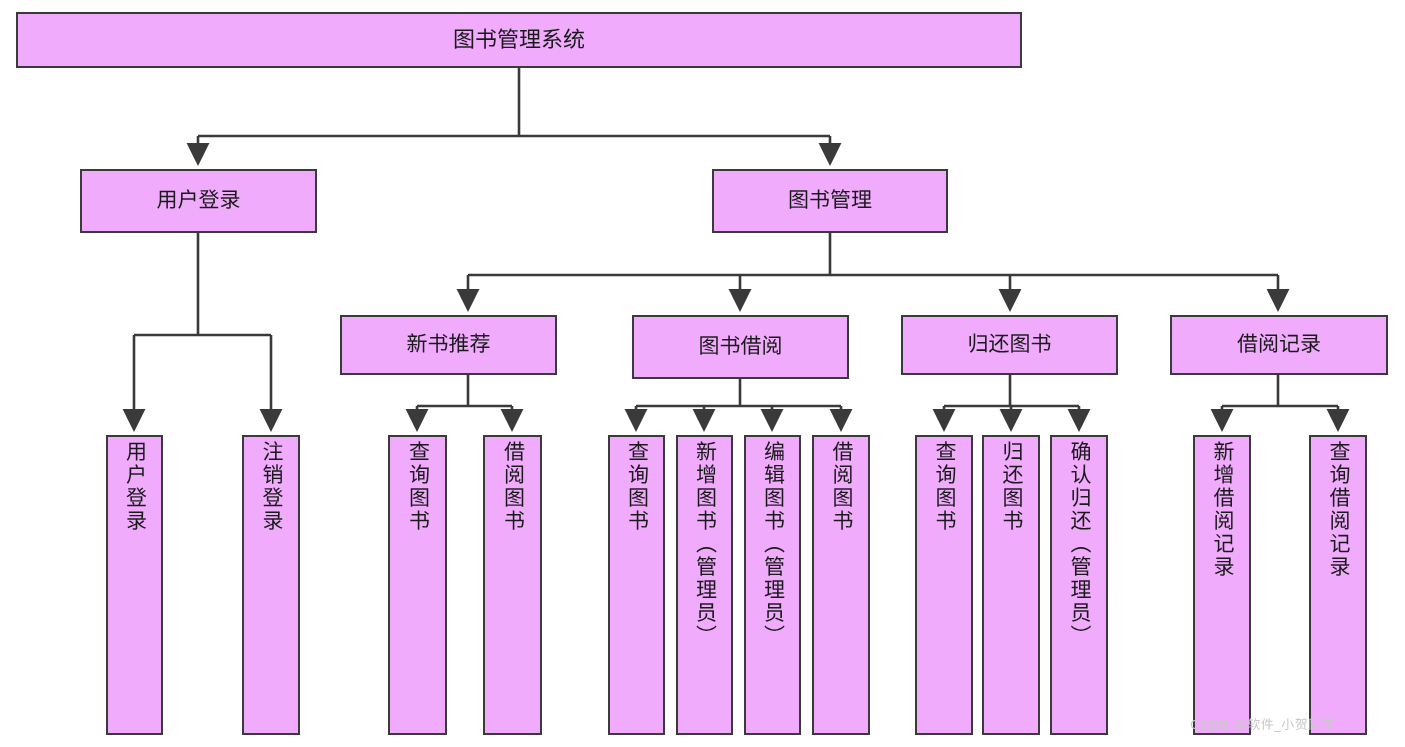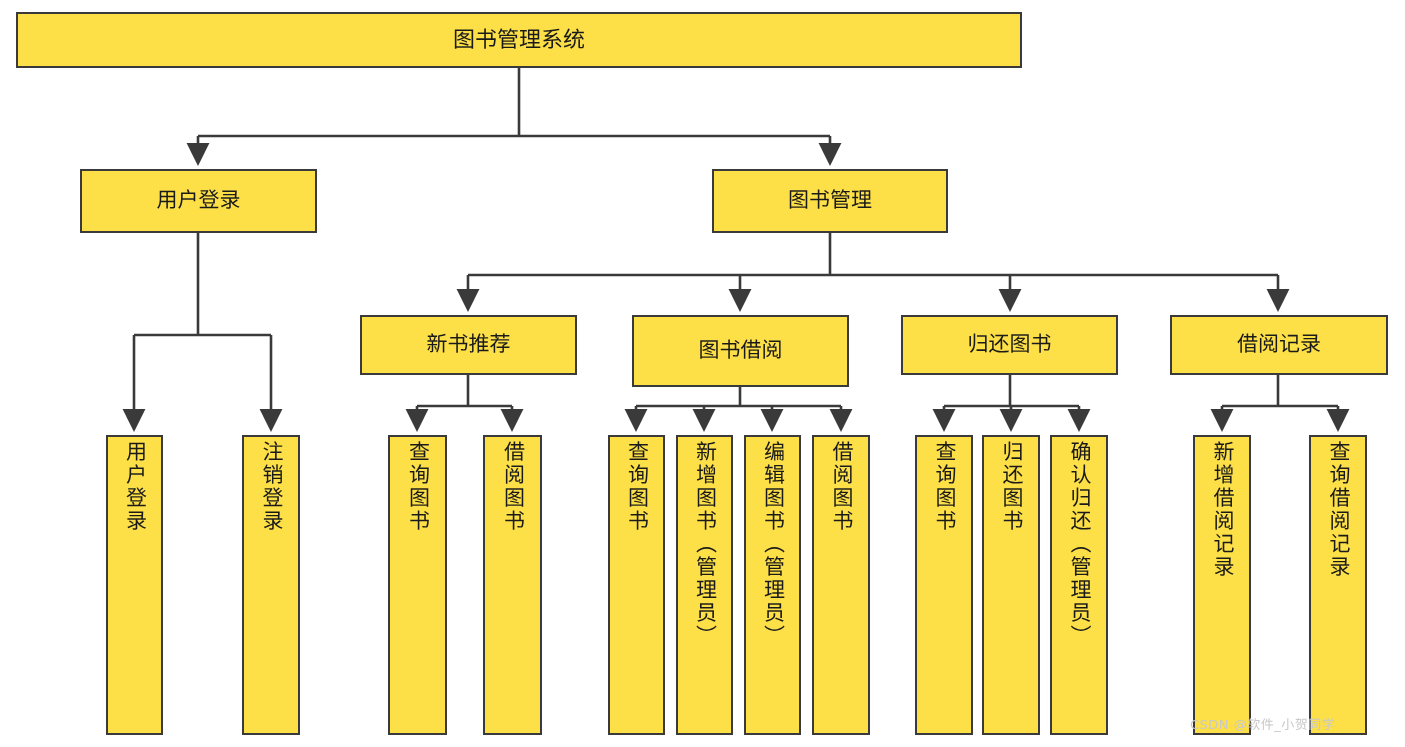--- a/index.html
+++ b/index.html
@@ -22,21 +22,21 @@
     position: absolute;
     left: 0;
     top: 0;
     width: 1405px;
     height: 747px;
     pointer-events: none;
   }
   .node {
     position: absolute;
     box-sizing: border-box;
-    background: #fde047;
+    background: #f0abfc;
     border: 2px solid #3a3a3a;
     display: flex;
     align-items: center;
     justify-content: center;
     color: #1a1a1a;
   }
   .node .lbl {
     display: block;
     text-align: center;
     line-height: 1.22;
@@ -128,24 +128,24 @@
     <span class="lbl">图书管理系统</span>
   </div>
 
   <div class="node horiz" style="left:80px; top:169px; width:237px; height:64px;">
     <span class="lbl">用户登录</span>
   </div>
   <div class="node horiz" style="left:712px; top:169px; width:236px; height:64px;">
     <span class="lbl">图书管理</span>
   </div>
 
-  <div class="node horiz" style="left:360px; top:315px; width:217px; height:60px;">
+  <div class="node horiz" style="left:340px; top:315px; width:217px; height:60px;">
     <span class="lbl">新书推荐</span>
   </div>
-  <div class="node horiz" style="left:632px; top:315px; width:217px; height:72px;">
+  <div class="node horiz" style="left:632px; top:315px; width:217px; height:64px;">
     <span class="lbl">图书借阅</span>
   </div>
   <div class="node horiz" style="left:901px; top:315px; width:217px; height:60px;">
     <span class="lbl">归还图书</span>
   </div>
   <div class="node horiz" style="left:1170px; top:315px; width:218px; height:60px;">
     <span class="lbl">借阅记录</span>
   </div>
 
   <div class="node vert" style="left:106px; top:435px; width:57px; height:300px;">

